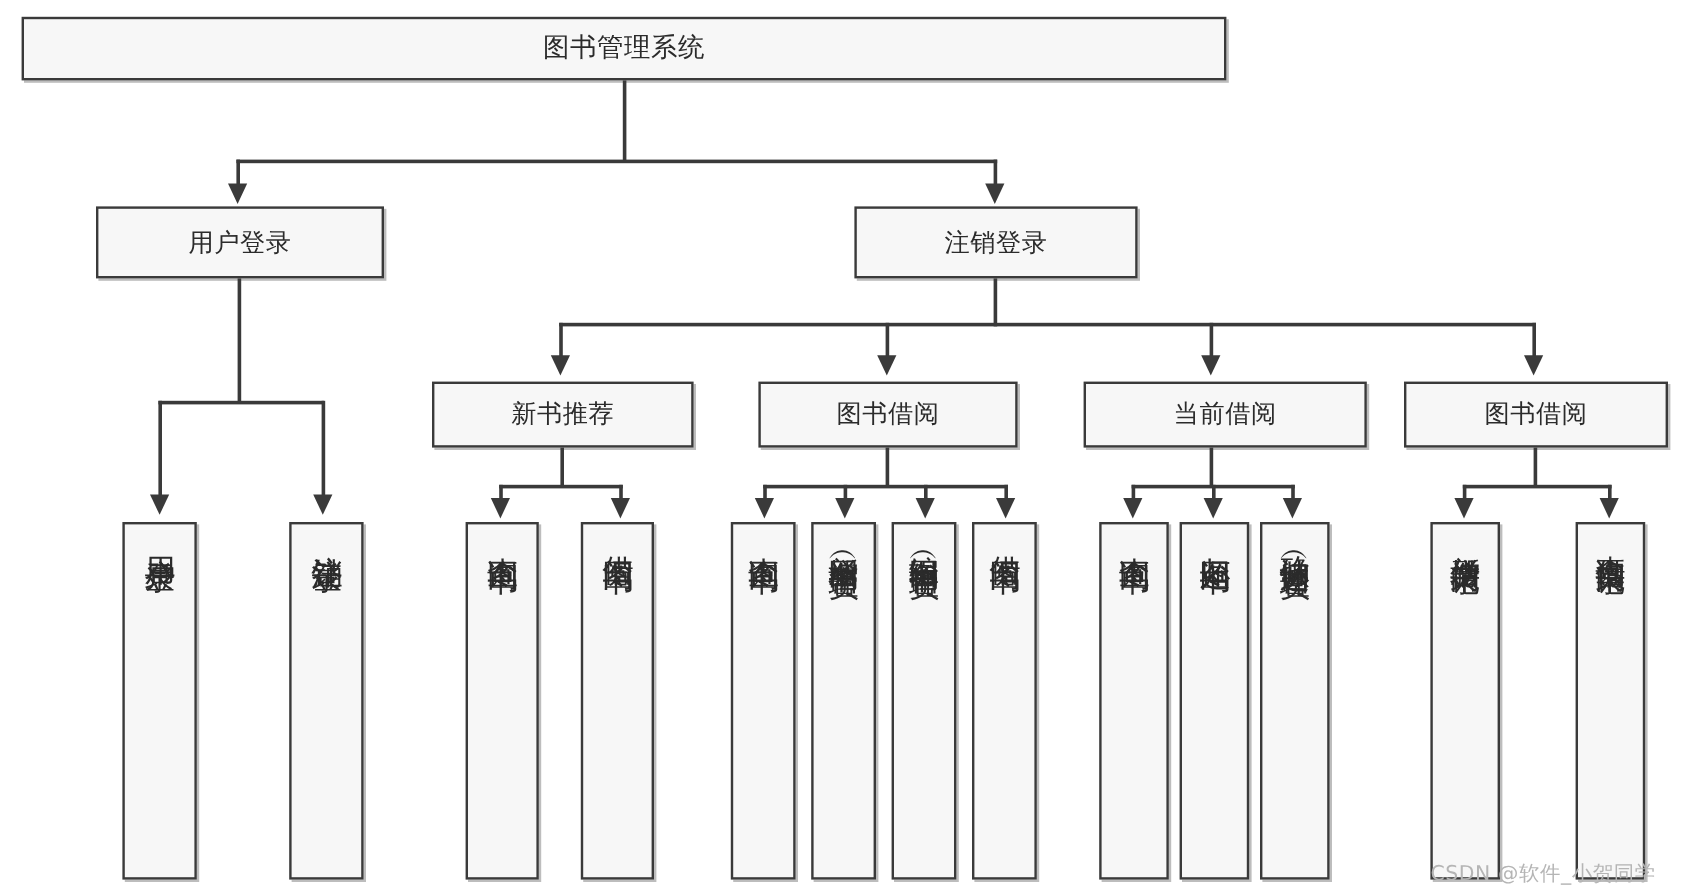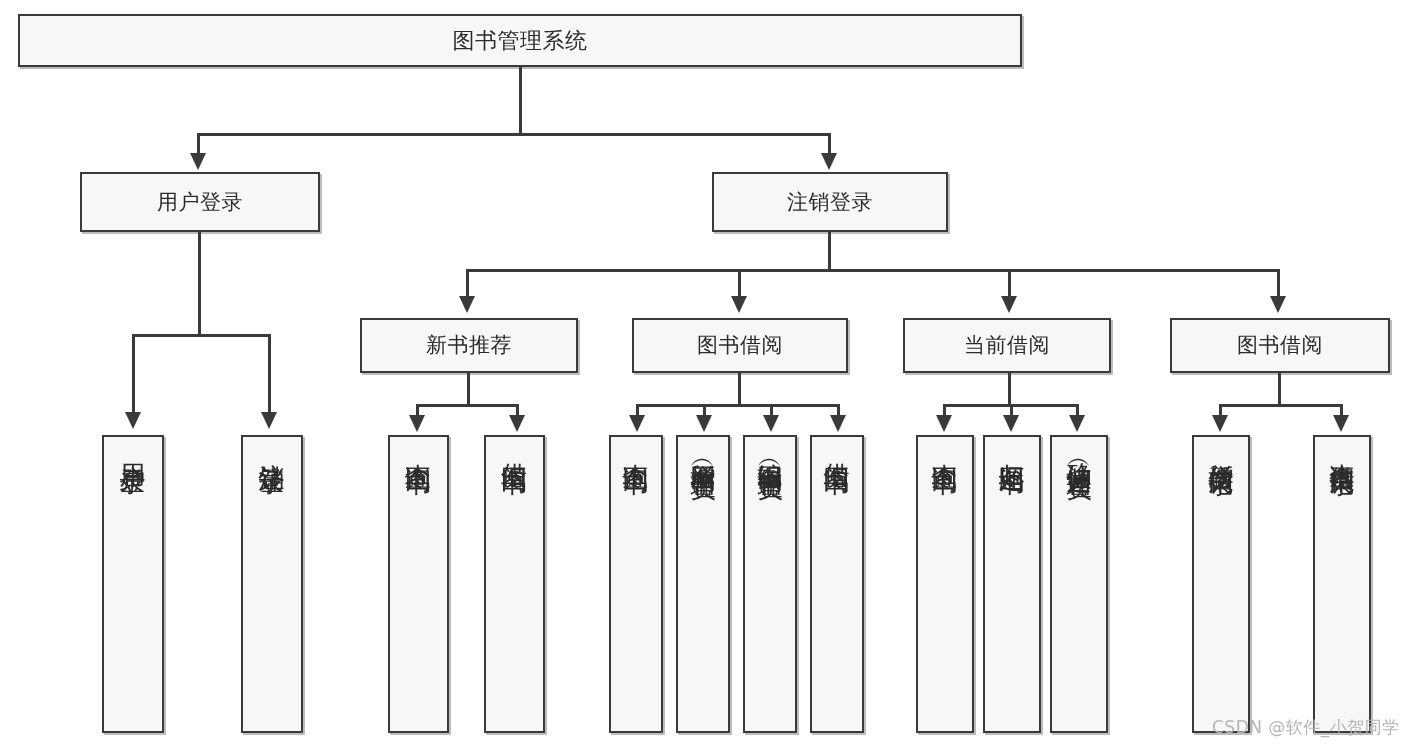--- a/index.html
+++ b/index.html
@@ -124,21 +124,21 @@
   <div class="arrow" style="left:1001px; top:296px;"></div>
   <div class="edge vline" style="left:1277px; top:269px; width:3px; height:28px;"></div>
   <div class="arrow" style="left:1270px; top:296px;"></div>
 
   <div class="node h shadowed" style="left:632px; top:318px; width:216px; height:55px;">
     <span class="label">图书借阅</span>
   </div>
   <div class="node h shadowed" style="left:360px; top:318px; width:218px; height:55px;">
     <span class="label">新书推荐</span>
   </div>
-  <div class="node h shadowed" style="left:903px; top:318px; width:208px; height:55px;">
+  <div class="node h shadowed" style="left:903px; top:318px; width:236px; height:55px;">
     <span class="label">当前借阅</span>
   </div>
   <div class="node h shadowed" style="left:1170px; top:318px; width:220px; height:55px;">
     <span class="label">图书借阅</span>
   </div>
 
   <div class="edge vline" style="left:467px; top:373px; width:3px; height:33px;"></div>
   <div class="edge hline" style="left:416px; top:404px; width:103px; height:3px;"></div>
   <div class="edge vline" style="left:416px; top:404px; width:3px; height:12px;"></div>
   <div class="arrow" style="left:409px; top:415px;"></div>
@@ -209,15 +209,15 @@
     <span class="label">确认归还（管理员）</span>
   </div>
 
   <div class="node v compact shadowed" style="left:1192px; top:435px; width:58px; height:298px;">
     <span class="label">新增借阅记录</span>
   </div>
   <div class="node v compact shadowed" style="left:1313px; top:435px; width:58px; height:298px;">
     <span class="label">查询借阅记录</span>
   </div>
 
-  <div id="watermark" style="left:1192px; top:716px;padding-left:20px;">CSDN @软件_小贺同学</div>
+  <div id="watermark" style="left:1192px; top:716px;">CSDN @软件_小贺同学</div>
 
 </div>
 
 </body></html>

